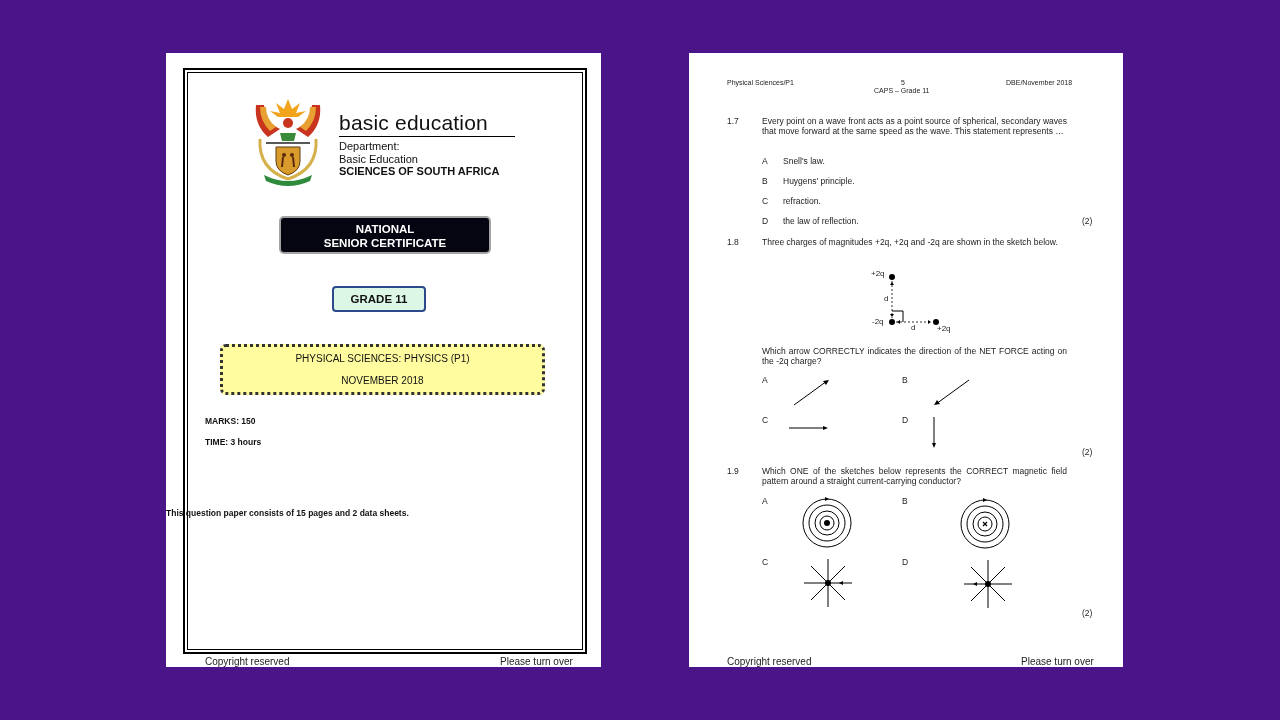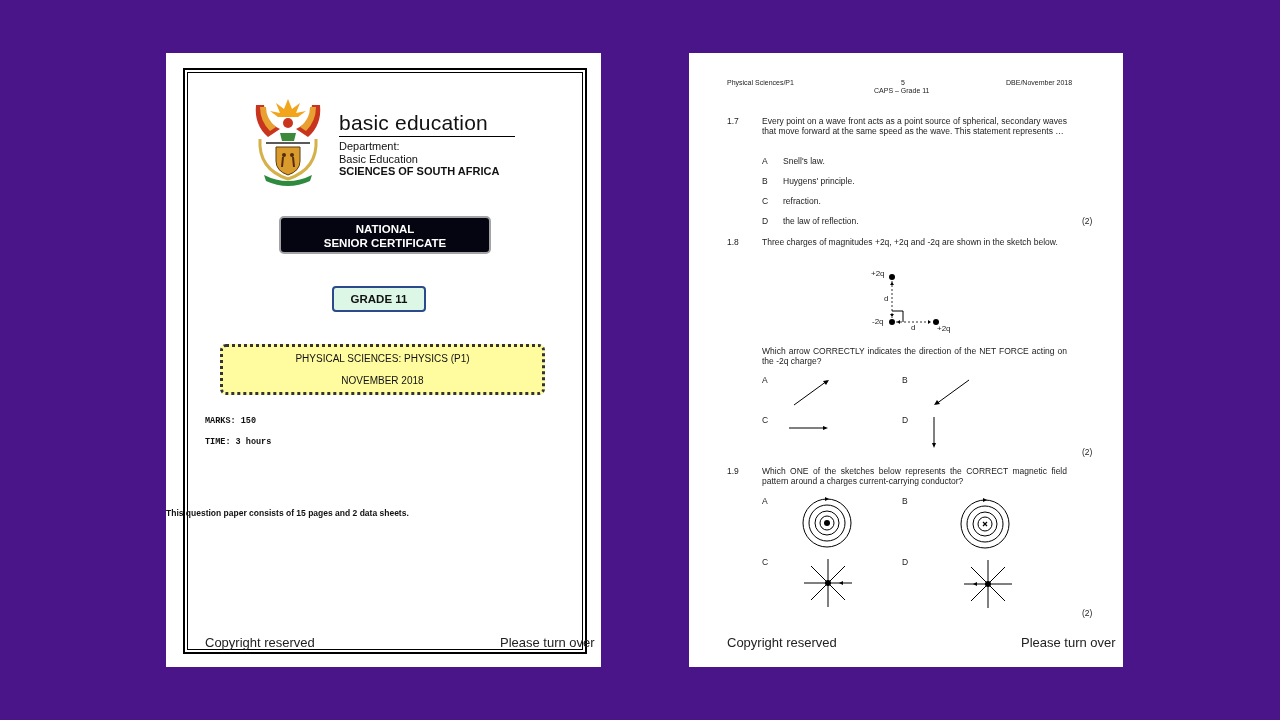--- a/index.html
+++ b/index.html
@@ -15,23 +15,23 @@
   .crest { position: absolute; left: 86px; top: 42px; width: 72px; height: 92px; }
   .brand { position: absolute; left: 173px; top: 58px; width: 176px; }
   .brand-title { font-size: 21px; color: #111; border-bottom: 1.5px solid #000; padding-bottom: 1px; letter-spacing: 0.2px; }
   .brand-dept { font-size: 11px; color: #111; line-height: 12.5px; margin-top: 3px; }
   .brand-rsa { font-size: 11px; font-weight: bold; color: #111; line-height: 13px; }
   .nsc-box { position: absolute; left: 113px; top: 163px; width: 212px; height: 38px; background: #050512; border: 2px solid #a3a3a3; border-radius: 5px; color: #fff; font-weight: bold; font-size: 11.5px; text-align: center; line-height: 13.5px; padding-top: 5px; }
   .grade-box { position: absolute; left: 166px; top: 233px; width: 94px; height: 26px; background: #dcf7e6; border: 2px solid #2b4a8c; border-radius: 4px; font-weight: bold; font-size: 11.5px; text-align: center; line-height: 22px; color: #111; }
   .subject-box { position: absolute; left: 54px; top: 291px; width: 325px; height: 51px; background: #fffca0; border: 3px dotted #333; border-radius: 6px; text-align: center; font-weight: normal; font-size: 10px; color: #111; }
   .subject-box .l1 { margin-top: 6px; }
   .subject-box .l2 { margin-top: 11px; }
-  .meta { position: absolute; left: 39px; font-size: 8.5px; font-weight: bold; color: #111; font-family: Liberation Mono, monospace; }
+  .meta { position: absolute; left: 39px; font-size: 8.5px; font-weight: bold; color: #111; }
   .pages-note { position: absolute; left: 0; width: 435px; top: 455px; text-align: left; font-size: 8.5px; font-weight: bold; color: #111; }
-  .foot { position: absolute; font-size: 13px; color: #222; }
+  .foot { position: absolute; font-size: 10px; color: #222; margin-top: 21px; }
 
   
   .hdr { position: absolute; font-size: 7px; color: #222; }
   .qnum { position: absolute; left: 38px; font-size: 8.5px; color: #222; }
   .qtext { position: absolute; left: 73px; width: 305px; font-size: 8.5px; color: #222; line-height: 10px; text-align: justify; }
   .opt-l { position: absolute; left: 73px; font-size: 8.5px; color: #222; }
   .opt-t { position: absolute; left: 94px; font-size: 8.5px; color: #222; }
   .marks { position: absolute; left: 393px; font-size: 8.5px; color: #222; }
   .lbl { position: absolute; font-size: 8.5px; color: #222; }
   svg { position: absolute; overflow: visible; }
@@ -140,21 +140,21 @@
     <line x1="280" y1="327" x2="247" y2="351" stroke="#000" stroke-width="1"></line>
     <path d="M245 352 l6 -1 l-3 -4 z" fill="#000"></path>
     <line x1="100" y1="375" x2="136" y2="375" stroke="#000" stroke-width="1"></line>
     <path d="M139 375 l-5 -2 v4 z" fill="#000"></path>
     <line x1="245" y1="364" x2="245" y2="392" stroke="#000" stroke-width="1"></line>
     <path d="M245 395 l-2 -5 h4 z" fill="#000"></path>
   </svg>
   <div class="marks" style="top:394px">(2)</div>
 
   <div class="qnum" style="top:413px">1.9</div>
-  <div class="qtext" style="top:413px">Which ONE of the sketches below represents the CORRECT magnetic field pattern around a charges current-carrying conductor?</div>
+  <div class="qtext" style="top:413px">Which ONE of the sketches below represents the CORRECT magnetic field pattern around a straight current-carrying conductor?</div>
   <div class="lbl" style="left:73px;top:443px">A</div>
   <div class="lbl" style="left:213px;top:443px">B</div>
   <div class="lbl" style="left:73px;top:504px">C</div>
   <div class="lbl" style="left:213px;top:504px">D</div>
   <svg style="left:0;top:0" width="434" height="614">
     <g fill="none" stroke="#000" stroke-width="1">
       <circle cx="138" cy="470" r="24"></circle>
         <circle cx="138" cy="470" r="18"></circle>
         <circle cx="138" cy="470" r="12"></circle>
         <circle cx="138" cy="470" r="7"></circle>

